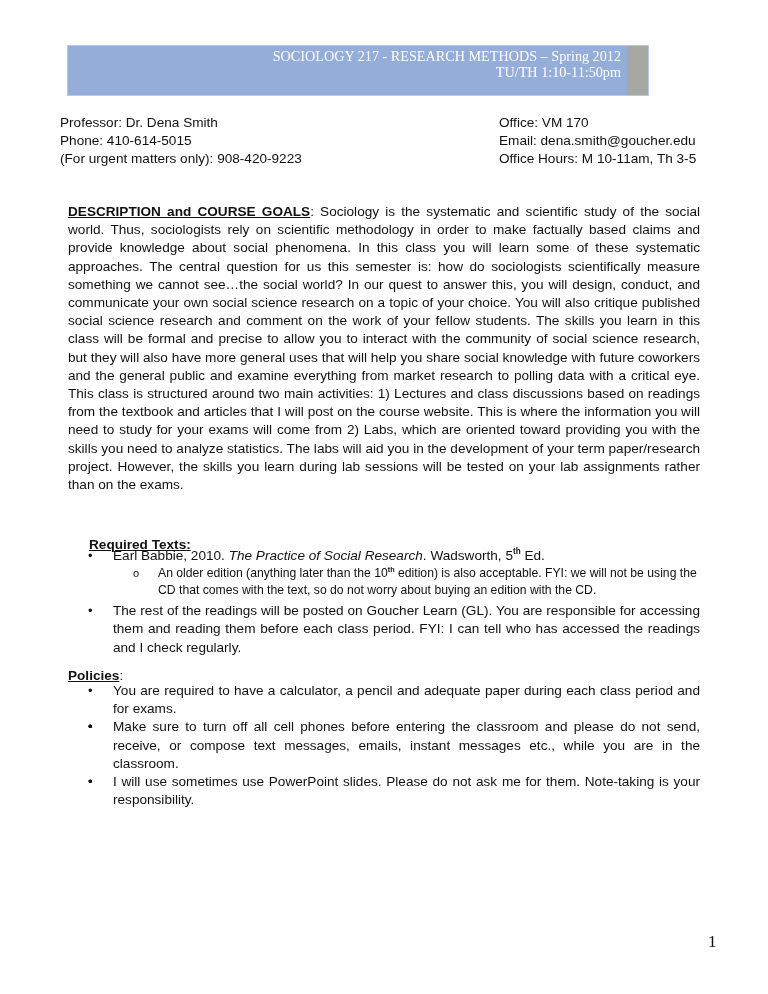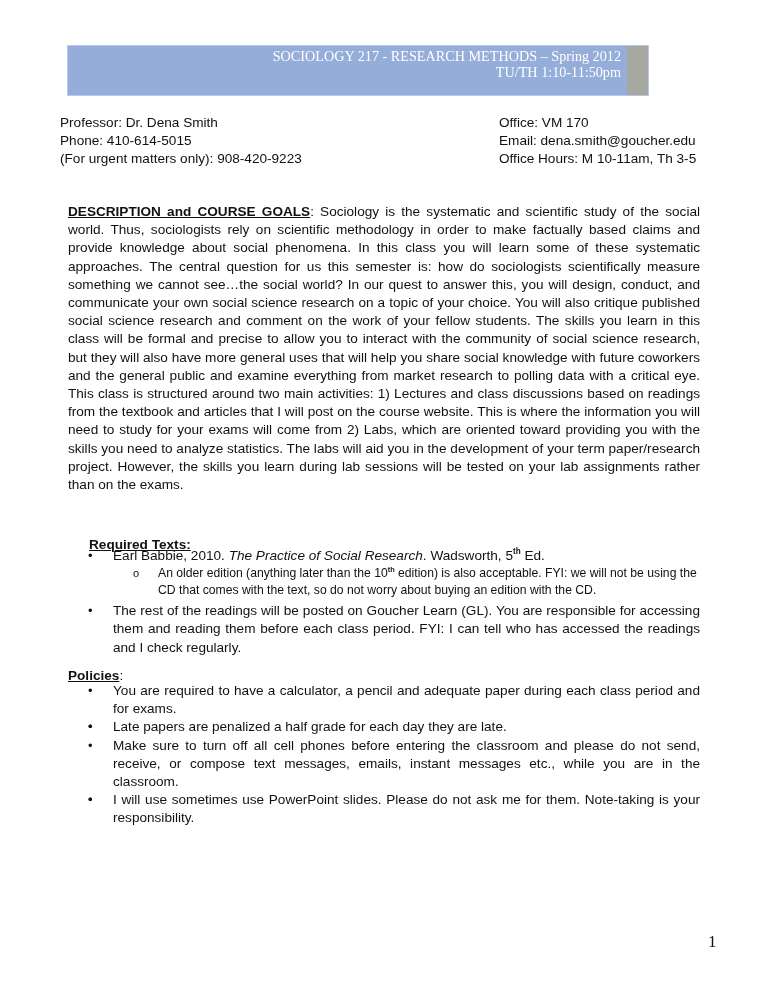--- a/index.html
+++ b/index.html
@@ -75,19 +75,19 @@
   </li>
 </ul>
 
 <div class="section-head" style="top:640px;margin-top:28px;">
   <span class="u">Policies</span><span class="colon">:</span>
 </div>
 
 <ul class="list" style="top:682px;">
   <li><span class="marker">•</span><span>You are required to have a calculator, a pencil and adequate paper during each class period and for exams.</span></li>
   <li><span class="marker">•</span></li>
-  <li><span class="marker">•</span><span>Late papers are penalized a half grade for each day they are late.</span></li>
+  <li><span class="marker">•</span></li>
   <li><span class="marker">•</span><span>Make sure to turn off all cell phones before entering the classroom and please do not send, receive, or compose text messages, emails, instant messages etc., while you are in the classroom.</span></li>
   <li><span class="marker">•</span></li>
   <li><span class="marker">•</span><span>I will use sometimes use PowerPoint slides. Please do not ask me for them. Note-taking is your responsibility.</span></li>
 </ul>
 
 <div class="page-num">1</div>
 
 </body></html>

